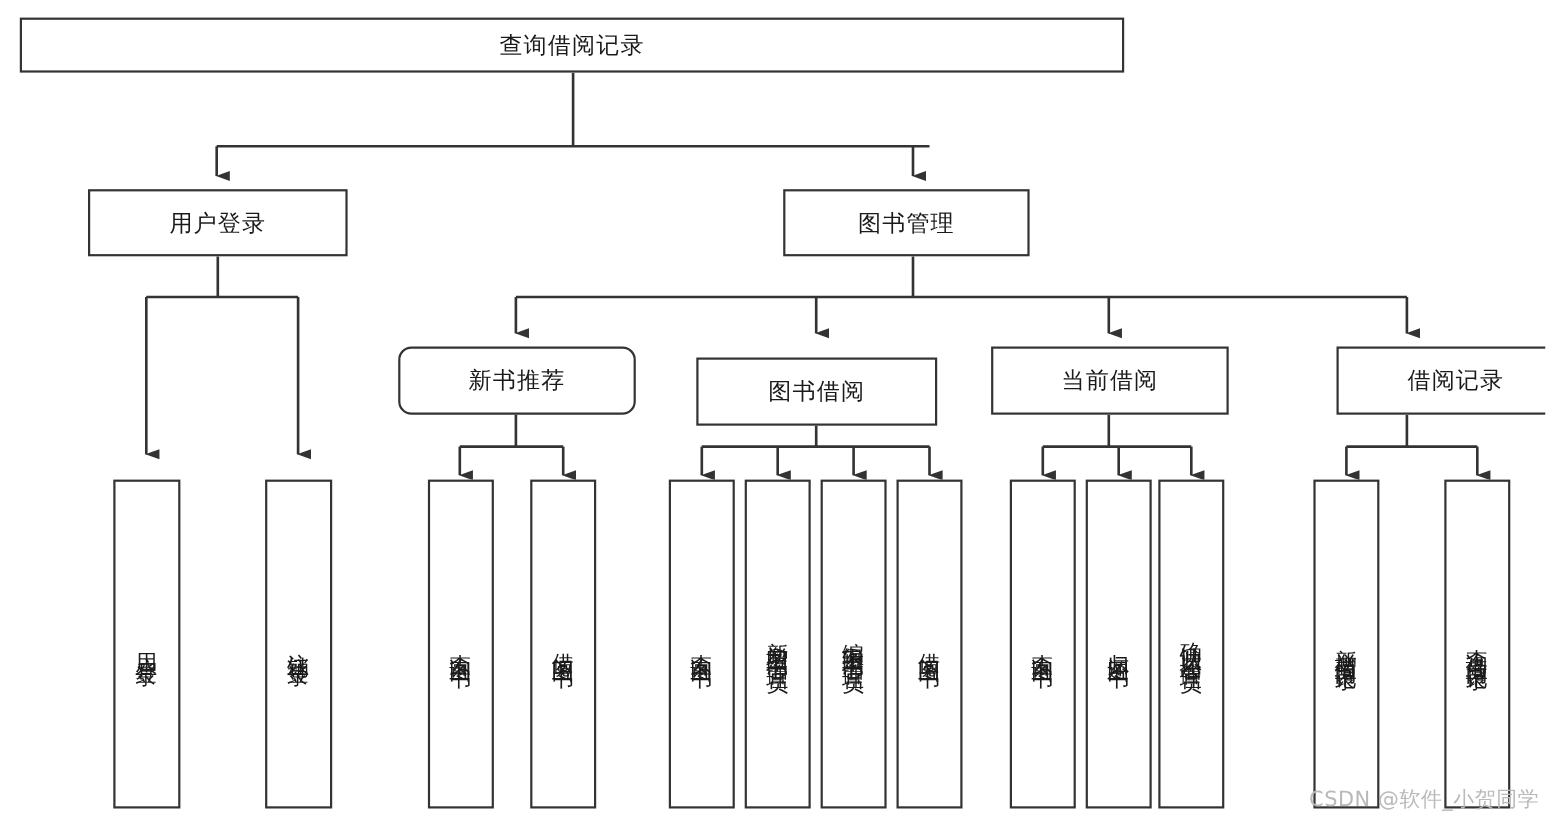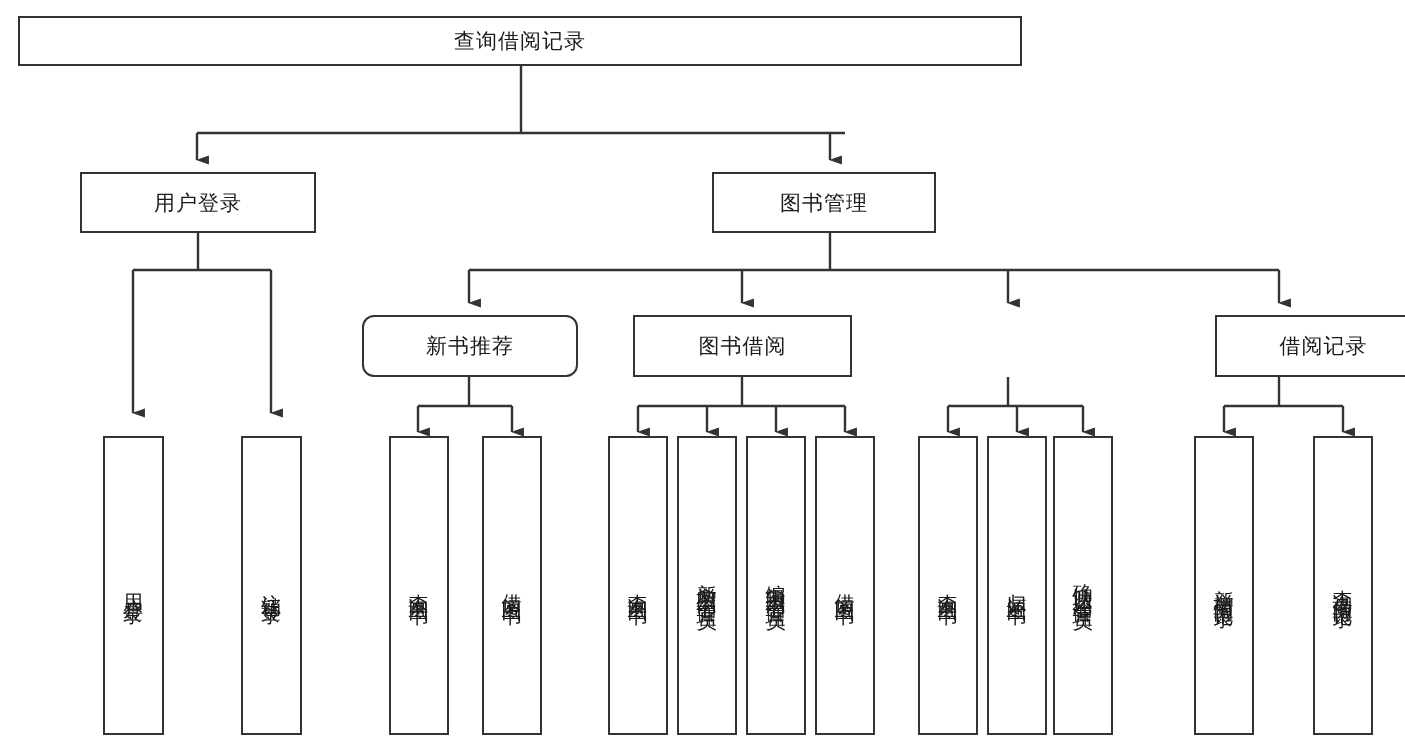--- a/index.html
+++ b/index.html
@@ -121,22 +121,25 @@
   <div class="node horiz" style="left:80px; top:172px; width:236px; height:61px;">
     <span class="lbl">用户登录</span>
   </div>
   <div class="node horiz" style="left:712px; top:172px; width:224px; height:61px;">
     <span class="lbl">图书管理</span>
   </div>
 
   <div class="node horiz" style="left:362px; top:315px; width:216px; height:62px;border-radius:12px;">
     <span class="lbl">新书推荐</span>
   </div>
-  <div class="node horiz" style="left:633px; top:315px; width:219px; height:62px;">
+  <div class="node horiz" style="left:633px; top:325px; width:219px; height:62px;">
     <span class="lbl">图书借阅</span>
+  </div>
+  <div class="node horiz" style="left:901px; top:315px; width:216px; height:62px;">
+    <span class="lbl">当前借阅</span>
   </div>
   <div class="node horiz" style="left:1171px; top:315px; width:217px; height:62px;margin-left:44px;">
     <span class="lbl">借阅记录</span>
   </div>
 
   <div class="node vert" style="left:103px; top:436px; width:61px; height:299px;">
     <span class="lbl">用户登录</span>
   </div>
   <div class="node vert" style="left:241px; top:436px; width:61px; height:299px;">
     <span class="lbl">注销登录</span>
@@ -172,14 +175,15 @@
     <span class="lbl">确认归还（管理员）</span>
   </div>
 
   <div class="node vert" style="left:1194px; top:436px; width:60px; height:299px;">
     <span class="lbl">新增借阅记录</span>
   </div>
   <div class="node vert" style="left:1313px; top:436px; width:60px; height:299px;">
     <span class="lbl">查询借阅记录</span>
   </div>
 
+  <div class="watermark" style="left:1190px; top:714px;">CSDN @软件_小贺同学</div>
 
 </div>
 
 </body></html>

